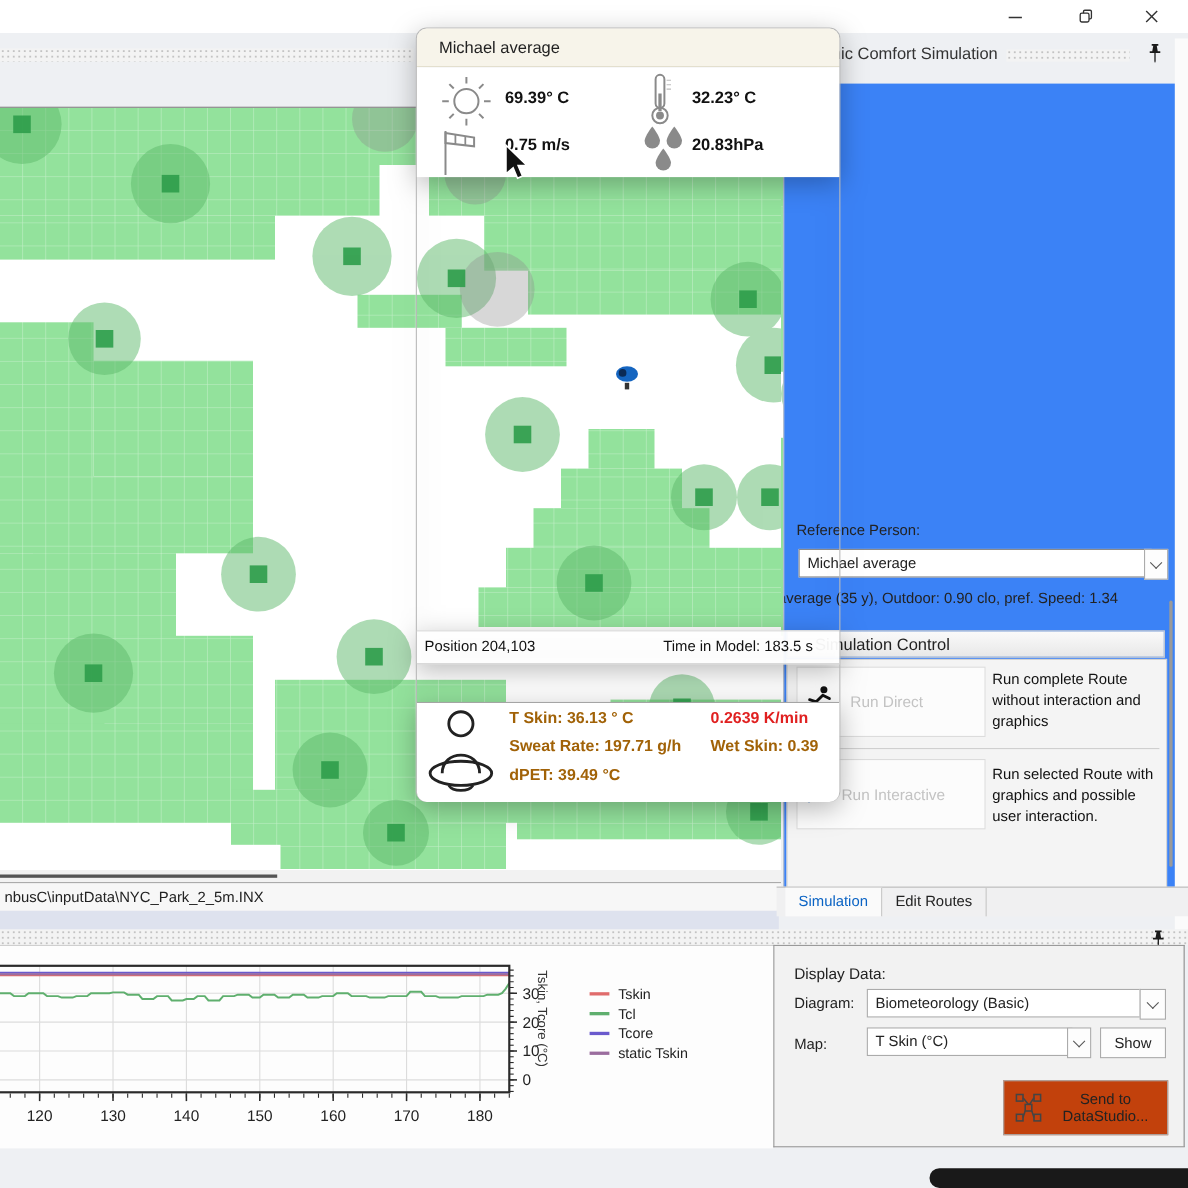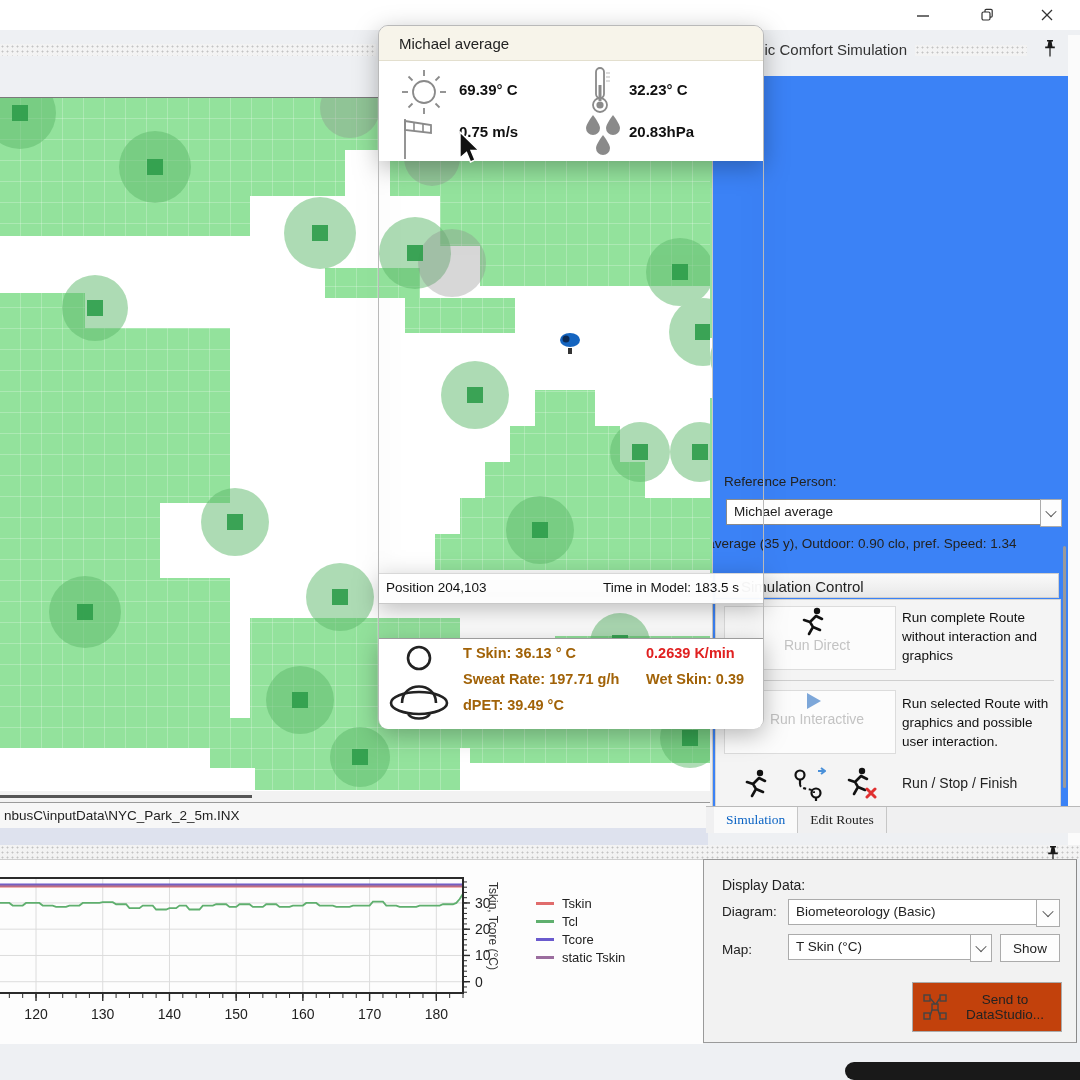--- a/index.html
+++ b/index.html
@@ -28,25 +28,25 @@
   .rpanel{left:712px;top:76px;width:356px;height:748px;background:#3b82f6;border-left:1px solid #c9c9c9;overflow:hidden;}
   .label13{font-size:13.5px;color:#222;white-space:nowrap;}
   .combo{background:#fff;border:1px solid #8a8a8a;font-size:13.5px;line-height:24px;
          padding-left:7px;white-space:nowrap;overflow:hidden;}
   .combo-btn{background:#fdfdfd;border:1px solid #ababab;display:flex;align-items:center;justify-content:center;}
   .chev{width:7px;height:7px;border-right:1.6px solid #555;border-bottom:1.6px solid #555;
         transform:rotate(45deg) translate(-1px,-1px);}
   .group-hd{background:linear-gradient(#fafafa,#e8e8e8);border:1px solid #cfcfcf;
             font-size:15px;color:#222;line-height:25px;white-space:nowrap;overflow:hidden;}
   .groupbox{background:#f4f4f4;border:1px solid #d4d4d4;}
-  .runbtn{background:#fcfcfc;border:1px solid #dcdcdc;display:flex;align-items:center;flex-direction:column;}
+  .runbtn{background:#fcfcfc;border:1px solid #dcdcdc;display:flex;align-items:center;}
   .runbtn .lbl{color:#c3c3c3;font-size:14px;margin-left:14px;white-space:nowrap;}
   .rundesc{font-size:13.5px;color:#111;line-height:19px;width:158px;}
   .vscroll{width:3px;background:#9a9a9a;border-radius:2px;}
-  .tabsrow{left:706px;top:806px;width:374px;height:26px;background:#f0f0f1;border-top:1px solid #b9b9b9;display:flex;font-family:Liberation Serif, serif;}
+  .tabsrow{left:706px;top:806px;width:374px;height:26px;background:#f0f0f1;border-top:1px solid #b9b9b9;display:flex;}
   .tab{font-size:13.5px;line-height:25px;padding:0 12px;border-right:1px solid #c6c6c6;white-space:nowrap;}
   .tab.active{color:#0a63c4;background:#fafafa;}
   .whitestrip{left:1068px;top:35px;width:12px;height:810px;background:#fbfbfb;}
 
   
   .bgrip{left:0;top:845px;width:1080px;height:14px;}
   .chartpanel{left:0;top:859px;width:703px;height:184px;background:#fdfdfd;border-top:1px solid #cfcfcf;}
   .ylabel{font-size:12px;color:#333;transform:rotate(90deg);transform-origin:left top;white-space:nowrap;}
   .legend{font-size:13px;color:#222;}
   .legend .item{display:flex;align-items:center;height:18px;}
@@ -241,40 +241,20 @@
     <div class="abs" style="left:8px;top:80px;width:330px;height:1px;background:#cfcfcf;"></div>
 
     <div class="abs runbtn" style="left:8px;top:90px;width:170px;height:62px;">
       <svg width="18" height="20" viewBox="0 0 18 20" style="margin-left:8px;">
         <path d="M2 2 L16 10 L2 18 Z" fill="#7da7d9"></path>
       </svg>
       <span class="lbl">Run Interactive</span>
     </div>
     <div class="abs rundesc" style="left:186px;top:94px;">Run selected Route with graphics and possible user interaction.</div>
 
-    <div class="abs" style="left:28px;top:165px;width:300px;height:40px;">
-      <svg class="abs" style="left:0;top:4px;" width="26" height="30" viewBox="0 0 26 30">
-        <circle cx="16" cy="4" r="3.2" fill="#111"></circle>
-        <path d="M15 9 L9 15 L12 20 L8 27 M9 15 L3 13 M15 9 L21 12 M12 20 L19 23" fill="none" stroke="#111" stroke-width="2.6" stroke-linecap="round"></path>
-      </svg>
-      <svg class="abs" style="left:48px;top:0;" width="34" height="36" viewBox="0 0 34 36">
-        <path d="M26 6 h6 M29 3 l4 3 -4 3" stroke="#4a90d9" stroke-width="2" fill="none"></path>
-        <circle cx="8" cy="10" r="4.5" fill="none" stroke="#111" stroke-width="2.2"></circle>
-        <path d="M8 14.5 L8 19" stroke="#111" stroke-width="2.2"></path>
-        <path d="M8 19 C8 26 22 22 22 28" fill="none" stroke="#111" stroke-width="2" stroke-dasharray="3 2.5"></path>
-        <circle cx="24" cy="28" r="4.5" fill="none" stroke="#111" stroke-width="2.2"></circle>
-        <path d="M24 32.5 L24 36" stroke="#111" stroke-width="2.2"></path>
-      </svg>
-      <svg class="abs" style="left:102px;top:2px;" width="32" height="32" viewBox="0 0 32 32">
-        <circle cx="16" cy="4" r="3.2" fill="#111"></circle>
-        <path d="M15 9 L9 15 L12 20 L8 27 M9 15 L3 13 M15 9 L21 12 M12 20 L19 23" fill="none" stroke="#111" stroke-width="2.6" stroke-linecap="round"></path>
-        <path d="M21 22 L29 30 M29 22 L21 30" stroke="#e03030" stroke-width="3" stroke-linecap="round"></path>
-      </svg>
-      <span class="abs label13" style="left:158px;top:10px;font-size:14px;">Run / Stop / Finish</span>
-    </div>
   </div>
   <div class="abs vscroll" style="left:350px;top:470px;height:242px;"></div>
 </div>
 <div class="abs whitestrip"></div>
 
 <div class="abs tabsrow">
   <div class="tab active" style="margin-left:8px;">Simulation</div>
   <div class="tab">Edit Routes</div>
 </div>
 

